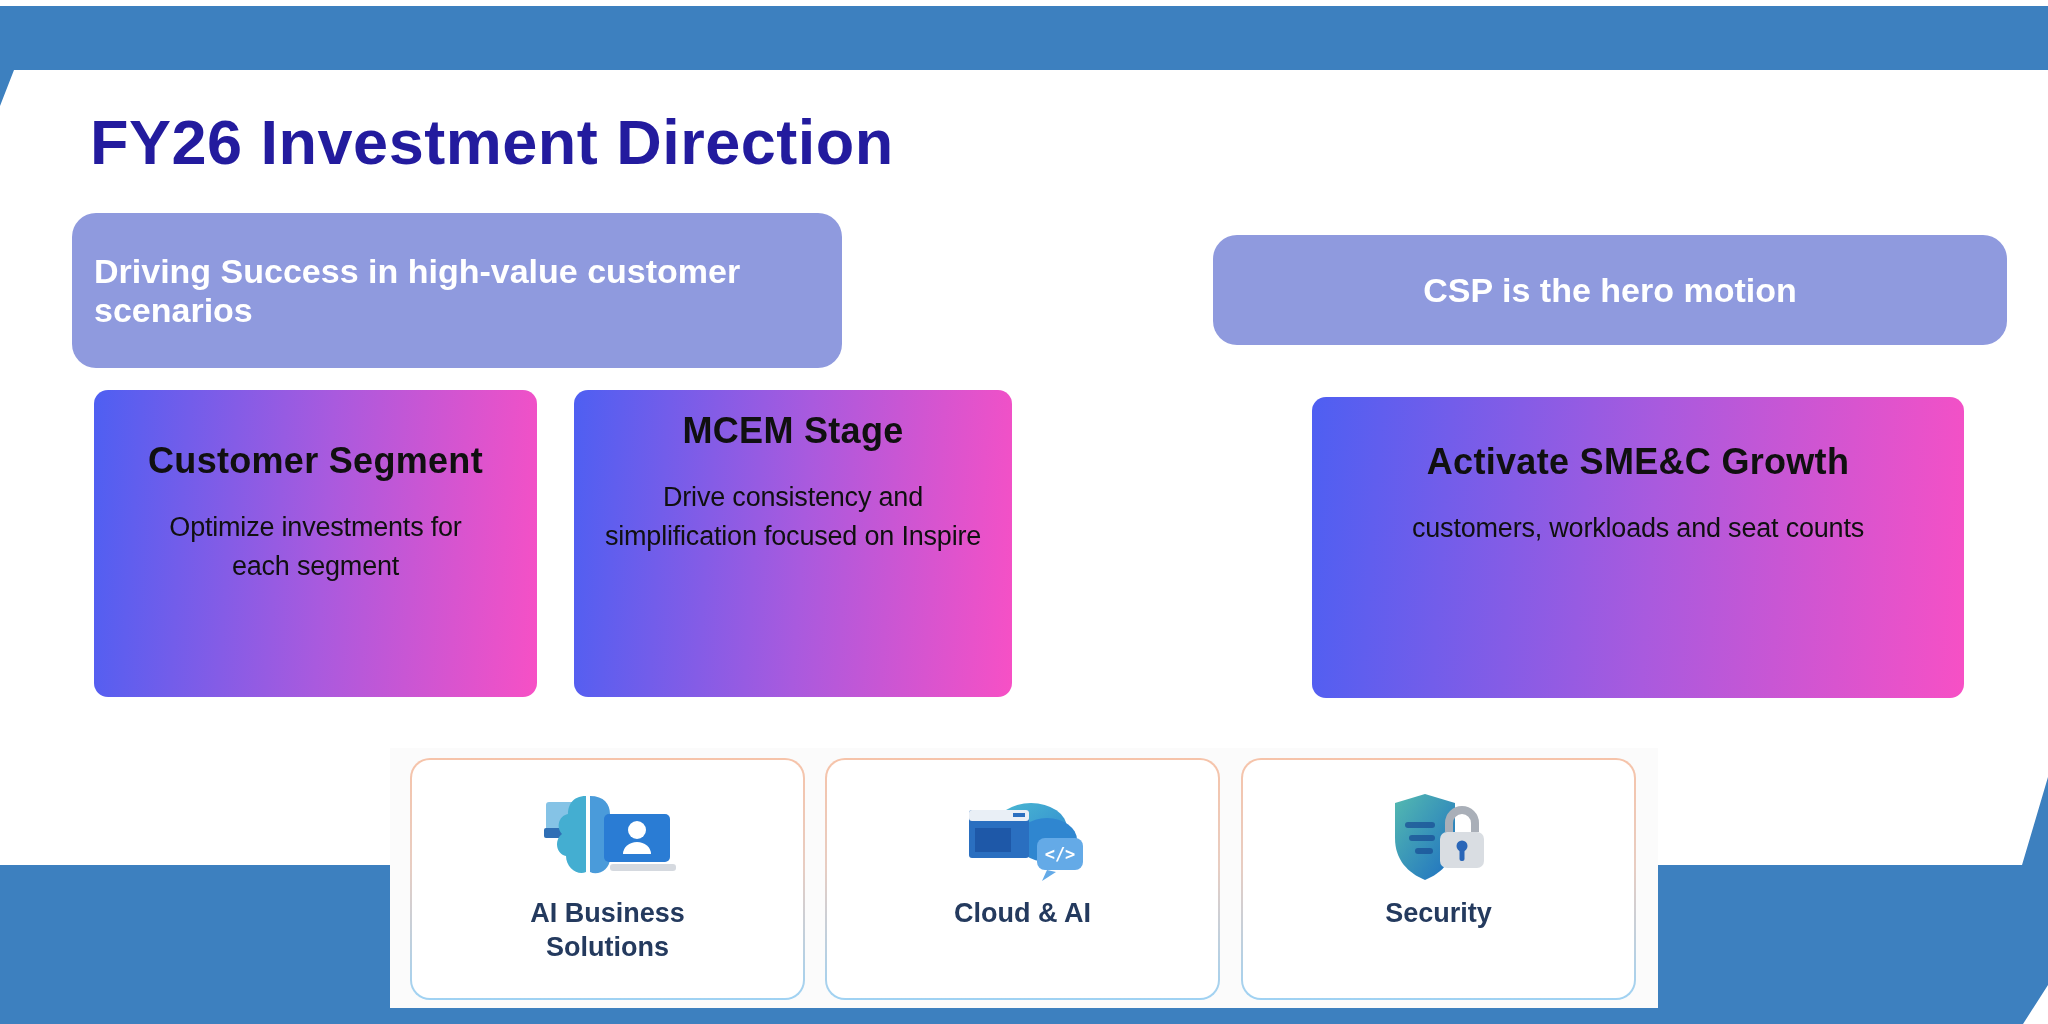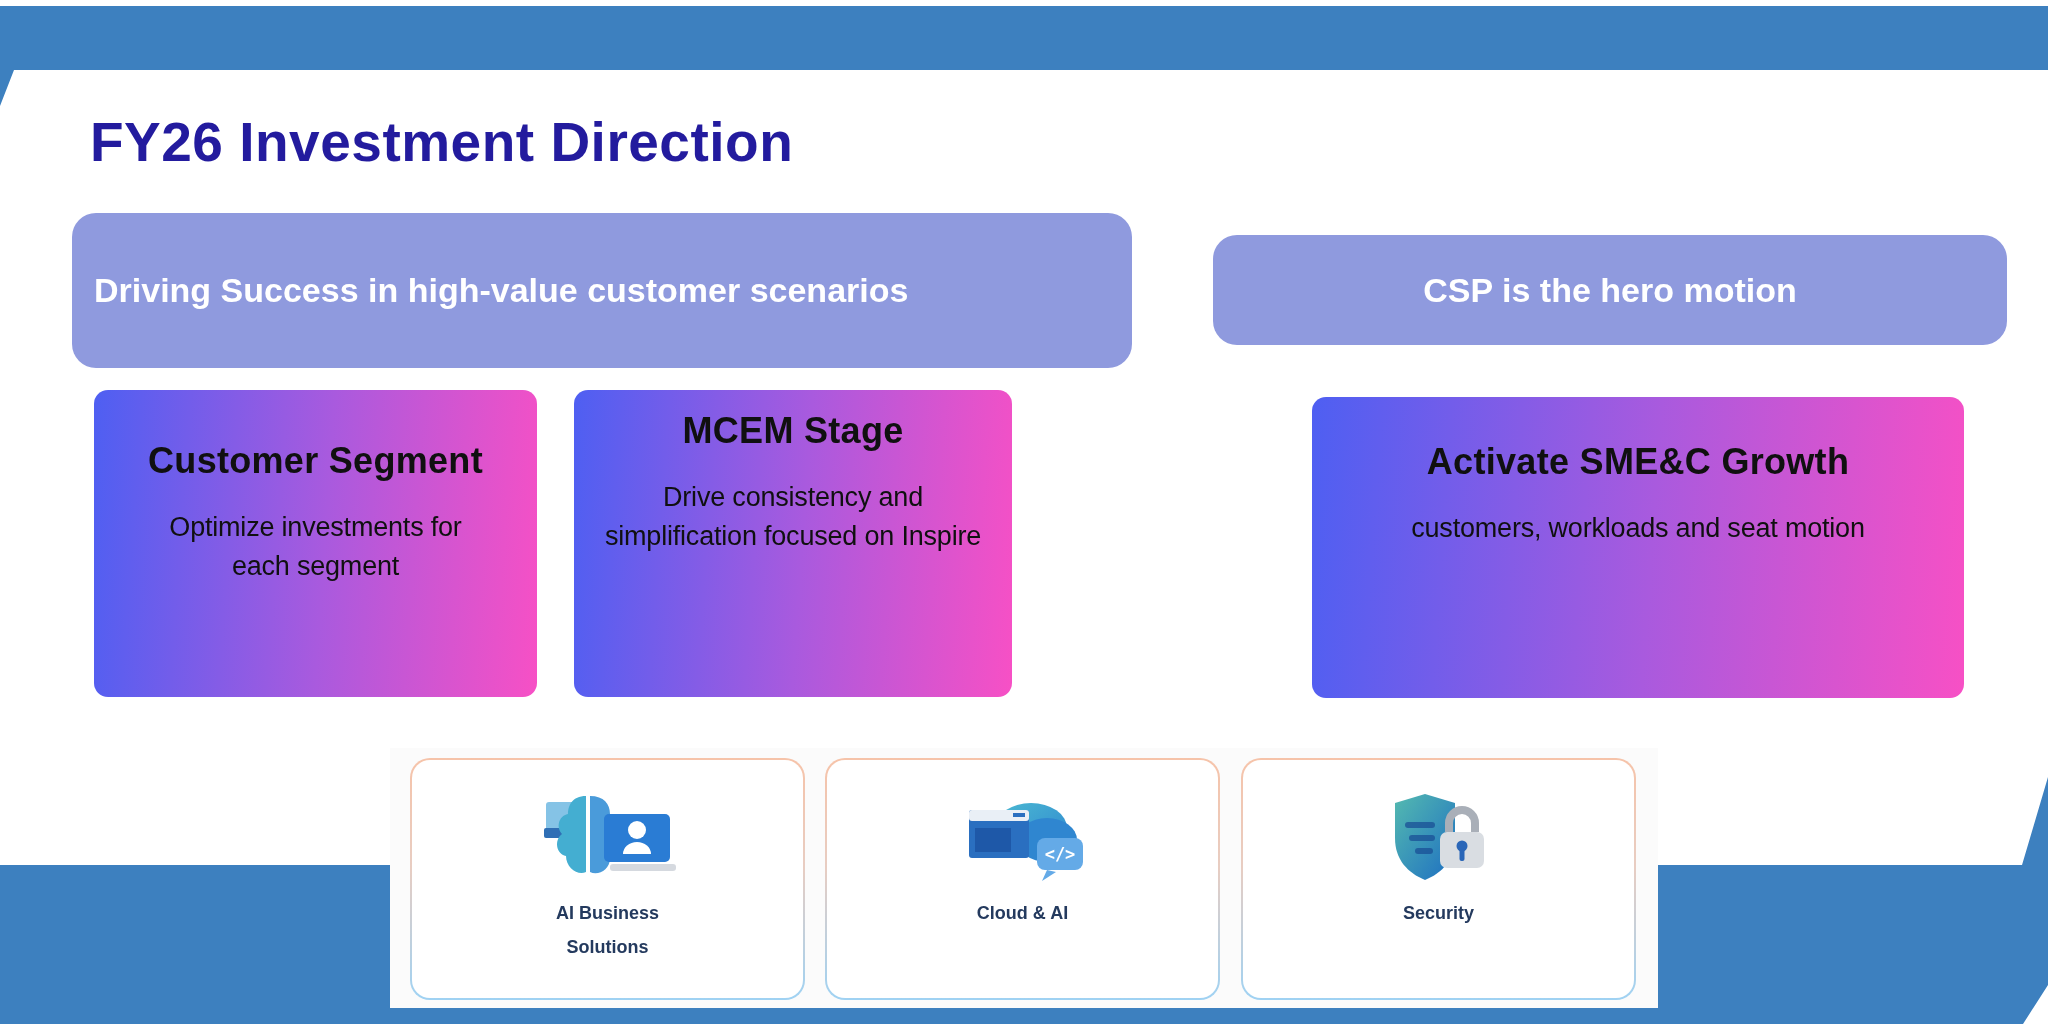--- a/index.html
+++ b/index.html
@@ -18,31 +18,31 @@
   }
   .bottom-bg{
     left:0;top:740px;width:2048px;height:284px;
     background:var(--background_blue,#3d80bf);
     clip-path:polygon(0 125px,2022px 125px,2048px 37px,2048px 245px,2023px 284px,0 284px);
   }
 
   
   .slide-title{
     left:90px;top:112px;width:900px;
-    font-size:55px;line-height:60px;font-weight:700;
+    font-size:63px;line-height:60px;font-weight:700;
     color:var(--title_indigo,#231b9e);letter-spacing:.5px;
   }
 
   
   .banner{
     background:var(--banner_lavender,#8f9ade);
     border-radius:24px;color:#ffffff;font-weight:700;font-size:34px;
     display:flex;align-items:center;
   }
-  .banner-left{left:72px;top:213px;width:1060px;height:155px;padding-left:22px;box-sizing:border-box;}
+  .banner-left{left:72px;top:213px;width:770px;height:155px;padding-left:22px;box-sizing:border-box;}
   .banner-right{left:1213px;top:235px;width:794px;height:110px;justify-content:center;text-align:center;}
 
   
   .gcard{
     border-radius:14px;color:#101010;text-align:center;box-sizing:border-box;
     background:linear-gradient(94deg,var(--gradient_blue,#4e5ff2) 0%,#a95ade 52%,var(--gradient_pink,#f750c5) 100%);
   }
   .gcard-1{left:94px;top:390px;width:443px;height:307px;padding-top:50px;}
   .gcard-2{left:574px;top:390px;width:438px;height:307px;padding-top:20px;}
   .gcard-3{left:1288px;top:397px;width:652px;height:301px;padding-top:44px;margin-left:24px;}
@@ -54,21 +54,21 @@
   .tile{
     top:758px;width:395px;height:242px;border-radius:20px;
     border:2px solid transparent;box-sizing:border-box;
     background-image:linear-gradient(#ffffff,#ffffff),
       linear-gradient(180deg,var(--card_border_top,#f6c3a9) 0%,#e8cdc2 45%,var(--card_border_bottom,#9fd2f3) 100%);
     background-origin:border-box;background-clip:padding-box,border-box;
     text-align:center;
   }
   .tile-1{left:410px;} .tile-2{left:825px;} .tile-3{left:1241px;}
   .tile .icon-wrap{margin-top:28px;height:100px;}
-  .tile .label{margin-top:8px;font-size:18px;line-height:34px;font-weight:700;color:var(--card_label_navy,#243a5e);}
+  .tile .label{margin-top:8px;font-size:27px;line-height:34px;font-weight:700;color:var(--card_label_navy,#243a5e);}
 </style>
 </head>
 <body>
 
 <div class="abs top-bar"></div>
 <div class="abs bottom-bg"></div>
 
 <div class="abs slide-title">FY26 Investment Direction</div>
 
 <div class="abs banner banner-left">
@@ -90,21 +90,21 @@
   <div class="heading">MCEM Stage</div>
   <div class="gbody">
     <div>Drive consistency and</div>
     <div>simplification focused on Inspire</div>
   </div>
 </div>
 
 <div class="abs gcard gcard-3">
   <div class="heading">Activate SME&amp;C Growth</div>
   <div class="gbody">
-    <div>customers, workloads and seat motion</div>
+    <div>customers, workloads and seat counts</div>
   </div>
 </div>
 
 <div class="abs tile-strip"></div>
 
 <div class="abs tile tile-1">
   <div class="icon-wrap">
     <svg width="160" height="100" viewBox="0 0 160 100">
       <rect x="18" y="14" width="30" height="30" rx="3" fill="#85c3e6"></rect>
       <rect x="16" y="40" width="26" height="10" rx="2" fill="#2f6fb5"></rect>

